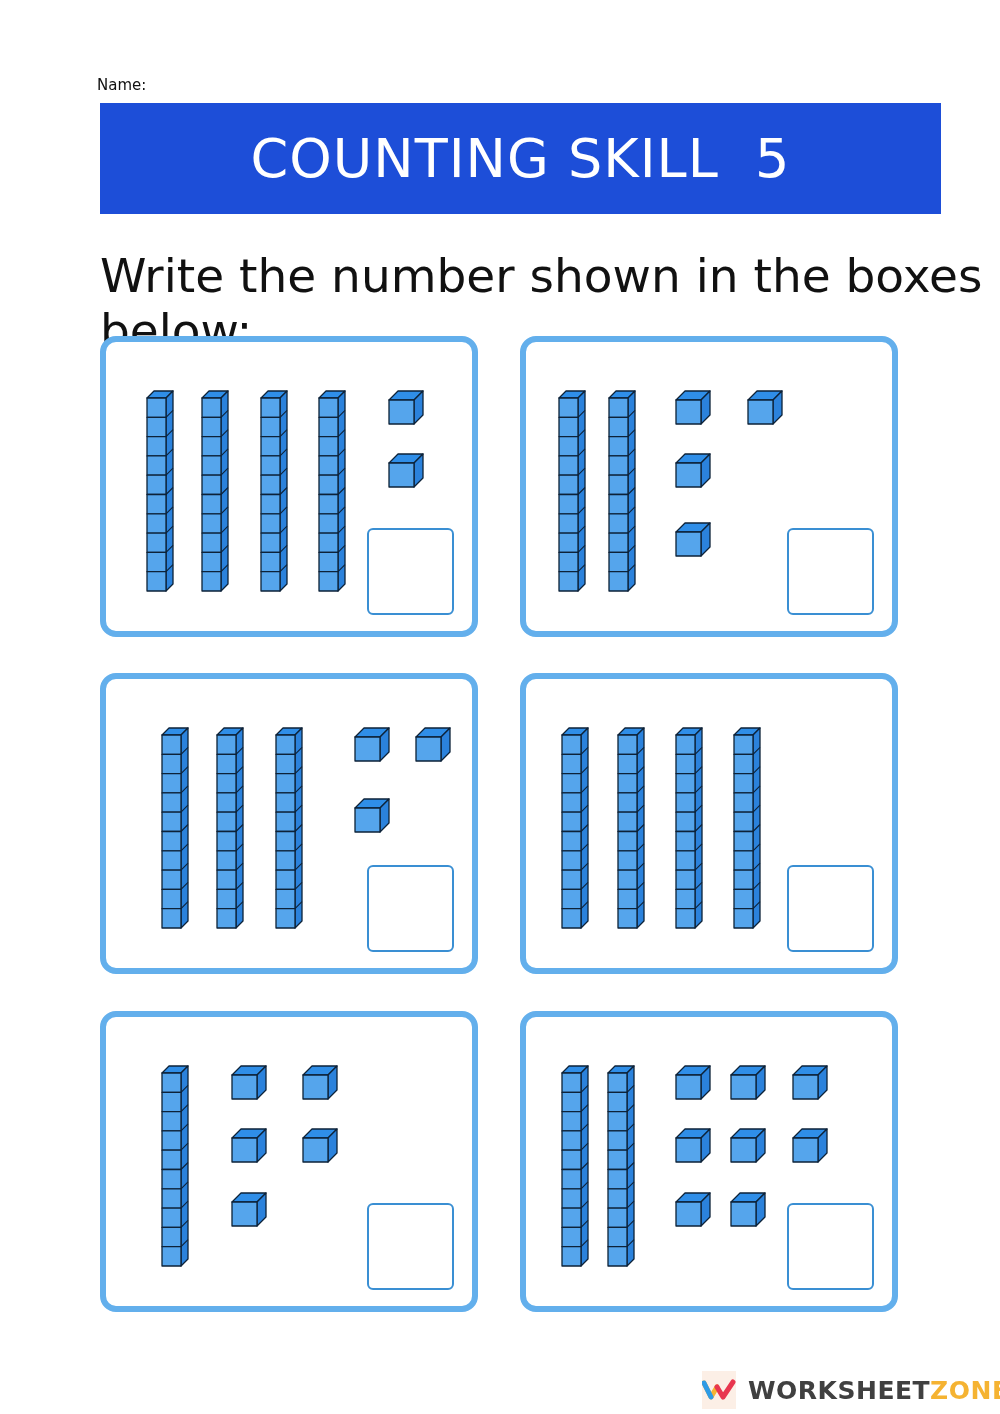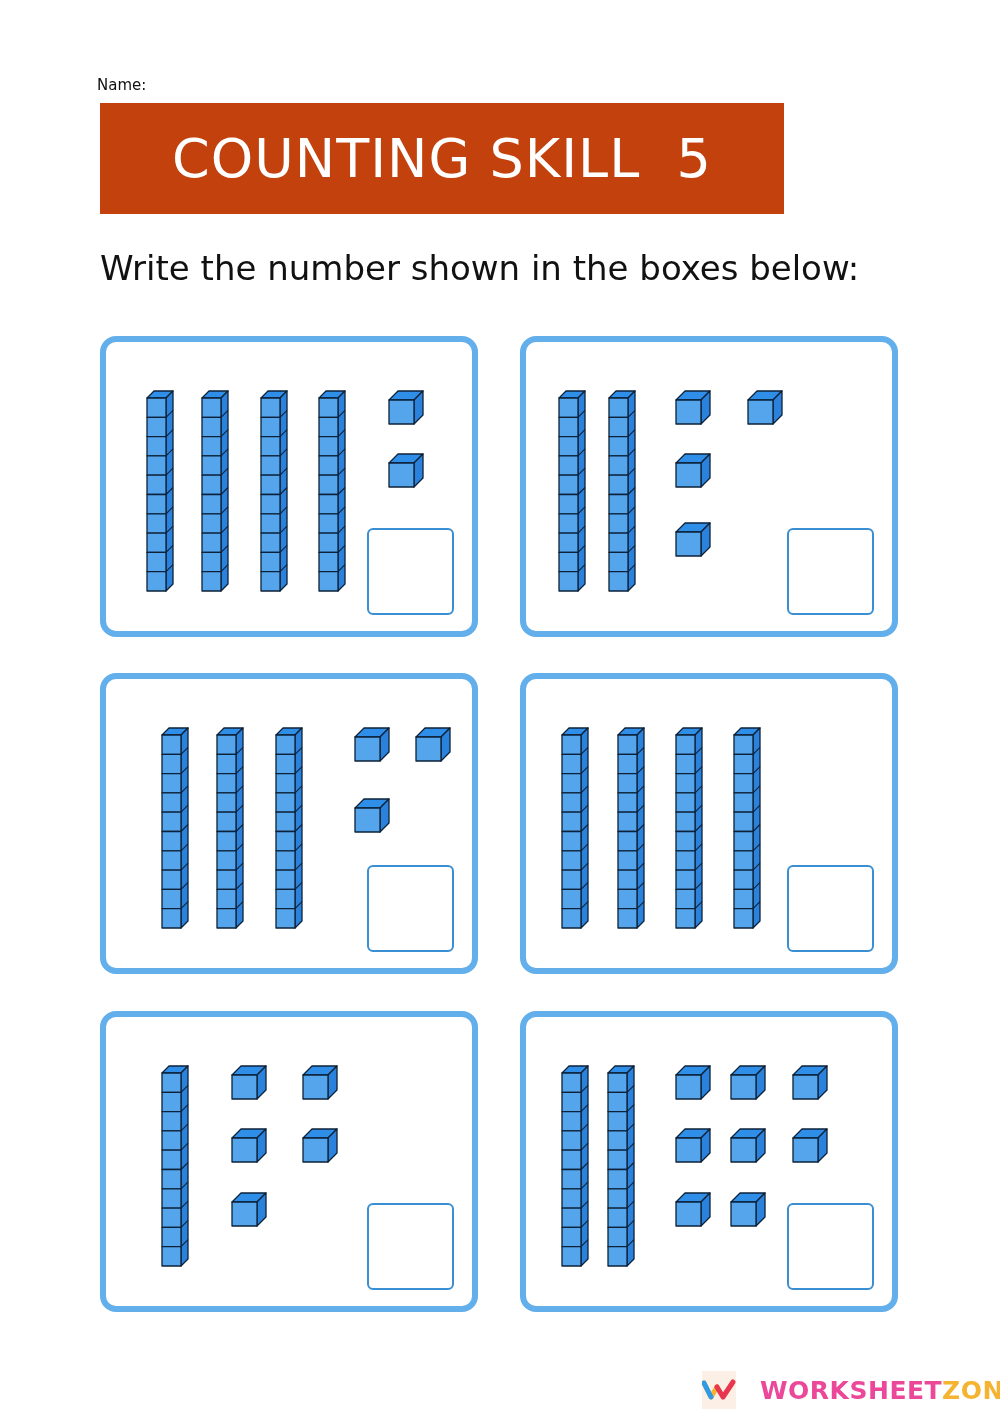--- a/index.html
+++ b/index.html
@@ -1,32 +1,32 @@
 <!DOCTYPE html>
 <html><head>
 <meta charset="utf-8">
 <style>
   html, body { margin:0; padding:0; }
   body { width:1000px; height:1414px; background:#ffffff; position:relative; overflow:hidden;
          font-family: "DejaVu Sans", sans-serif; color:#111; }
   .name-label { position:absolute; left:97px; top:76px; font-size:15px; color:#111; }
-  .title-bar { position:absolute; left:100px; top:103px; width:684px; height:111px; background:#c2410c;
+  .title-bar { position:absolute; left:100px; top:103px; width:841px; height:111px; background:#1d4ed8;
                display:flex; align-items:center; justify-content:center; }
   .title-text { color:#fff; font-size:54px; letter-spacing:1px; font-weight:normal; white-space:pre; }
-  .instructions { position:absolute; left:100px; top:248px; font-size:34px; color:#111; }
+  .instructions { position:absolute; left:100px; top:248px; font-size:47px; color:#111; }
   .panel { position:absolute; width:366px; height:289px; border:6px solid #63afec; border-radius:16px;
            background:#fff; box-sizing:content-box; }
   .answer-box { position:absolute; width:83px; height:83px; border:2.5px solid #3a8fd3; border-radius:6px;
                 background:#fff; }
   .block-layer { position:absolute; left:0; top:0; }
   .footer-logo { position:absolute; right:0; bottom:0; width:310px; height:48px; display:flex; align-items:center; }
   .logo-mark { width:44px; height:38px; background:#fcefe6; display:flex; align-items:center; justify-content:center;
                margin-left:12px; }
   .logo-word { font-size:25px; font-weight:bold; margin-left:12px; letter-spacing:0.5px; }
-  .logo-word .p1 { color:#ec4899;margin-left:12px; }
+  .logo-word .p1 { color:#404040; }
   .logo-word .p2 { color:#f5b332; }
 </style>
 </head>
 <body>
 
 <div class="name-label">Name:</div>
 
 <div class="title-bar">
   <span class="title-text">COUNTING SKILL  5</span>
 </div>

